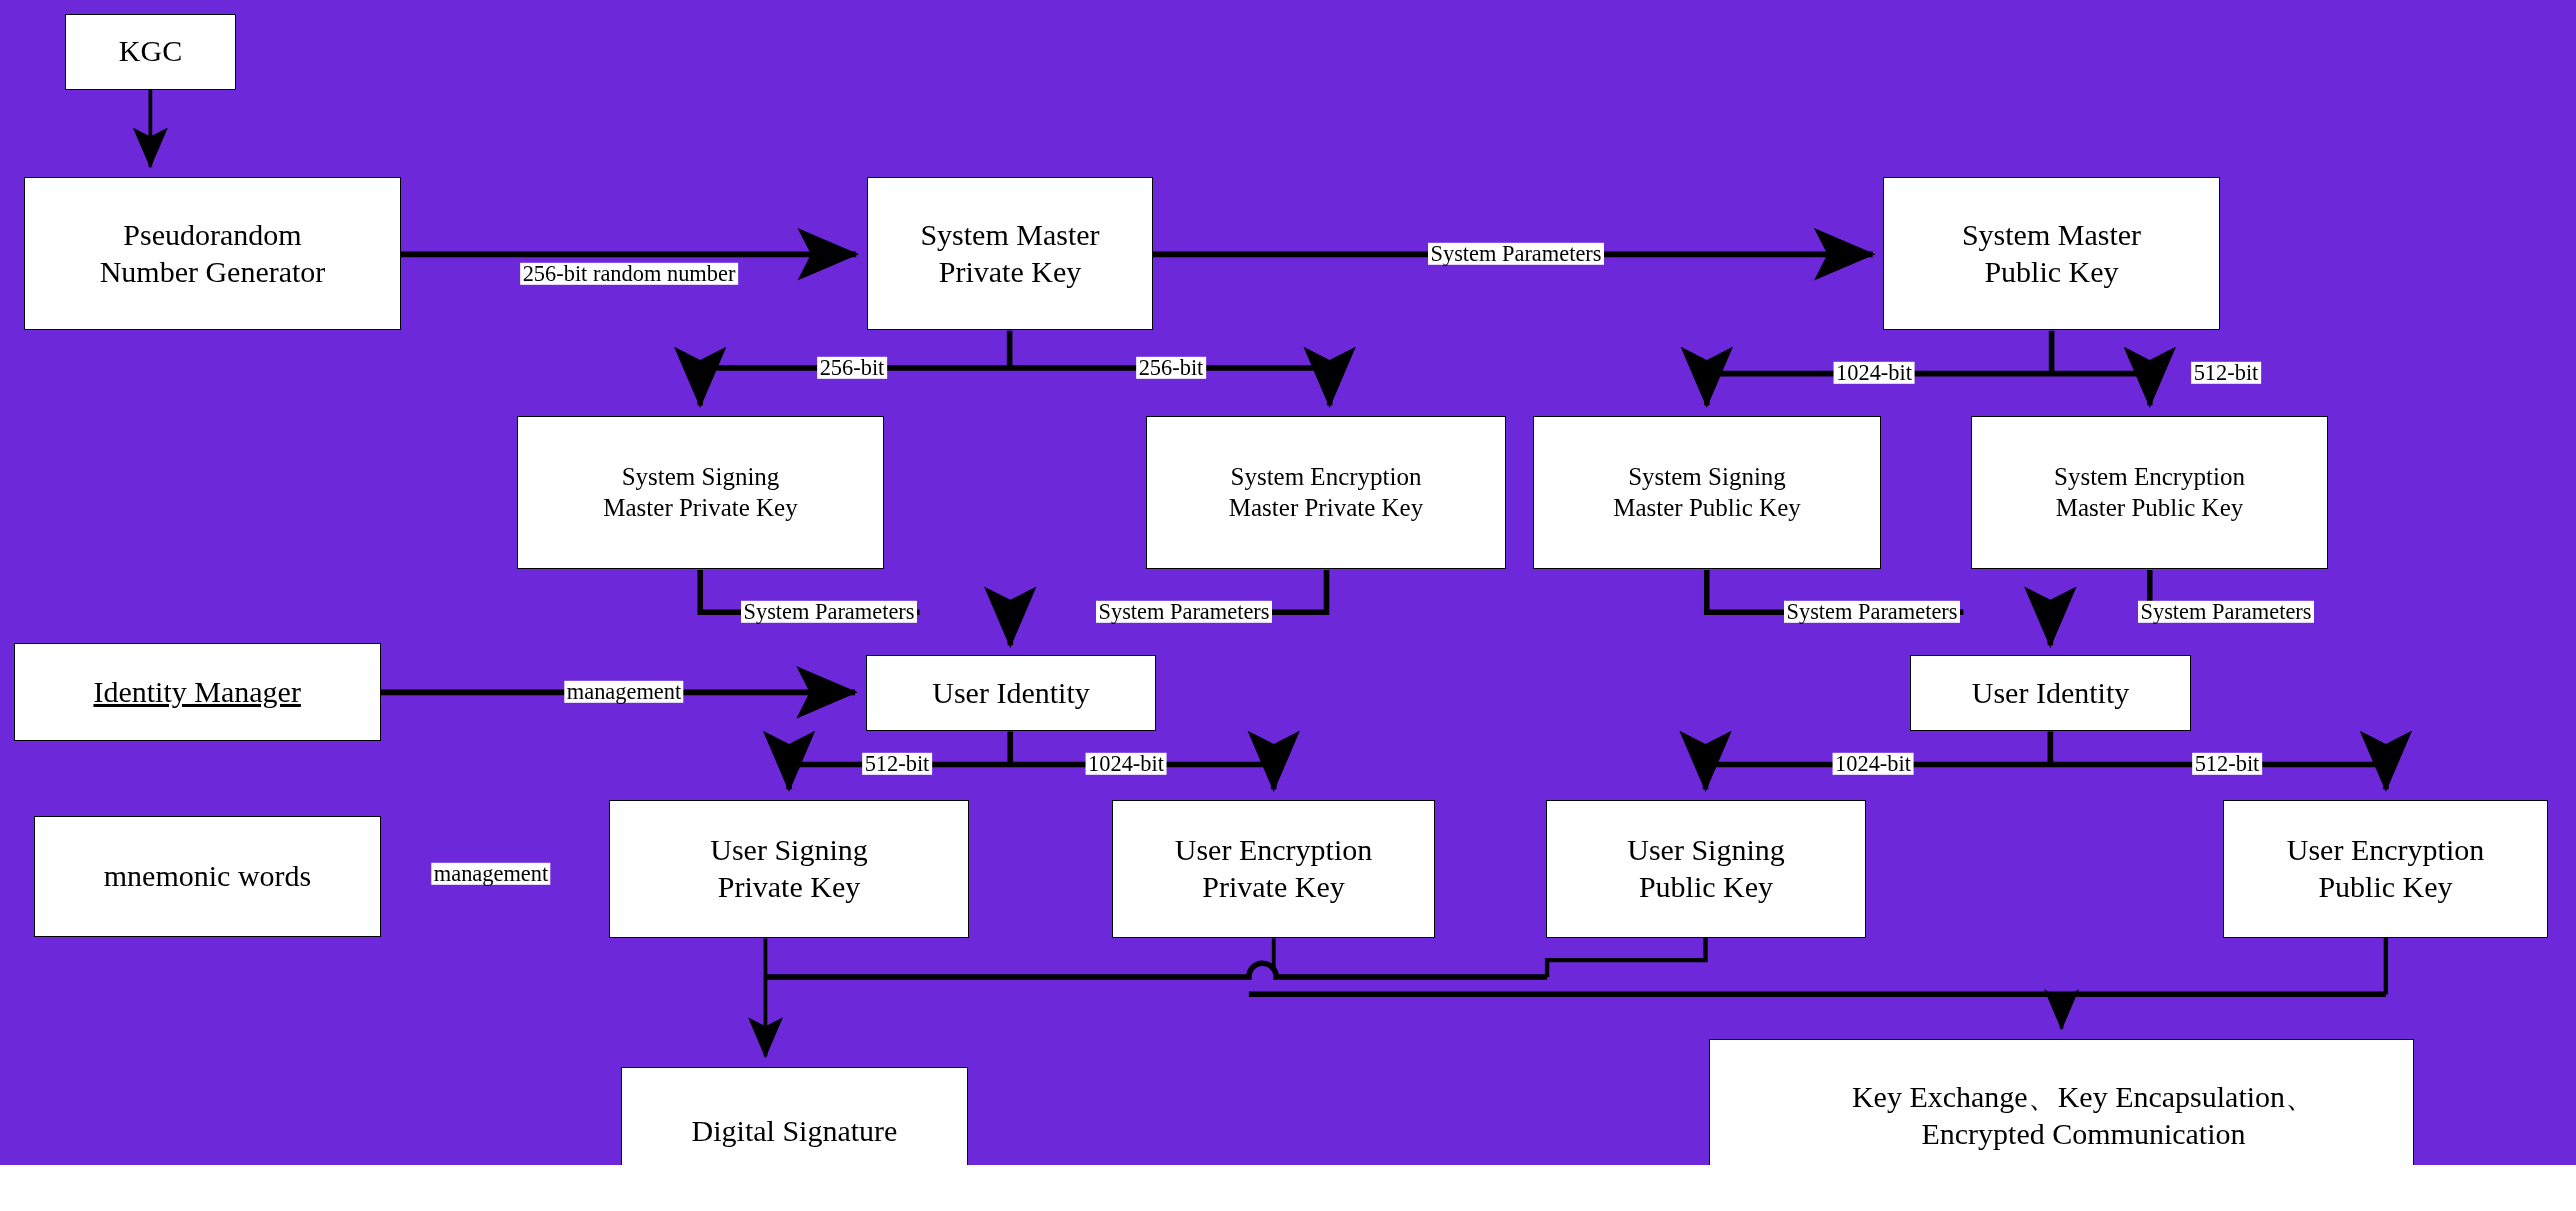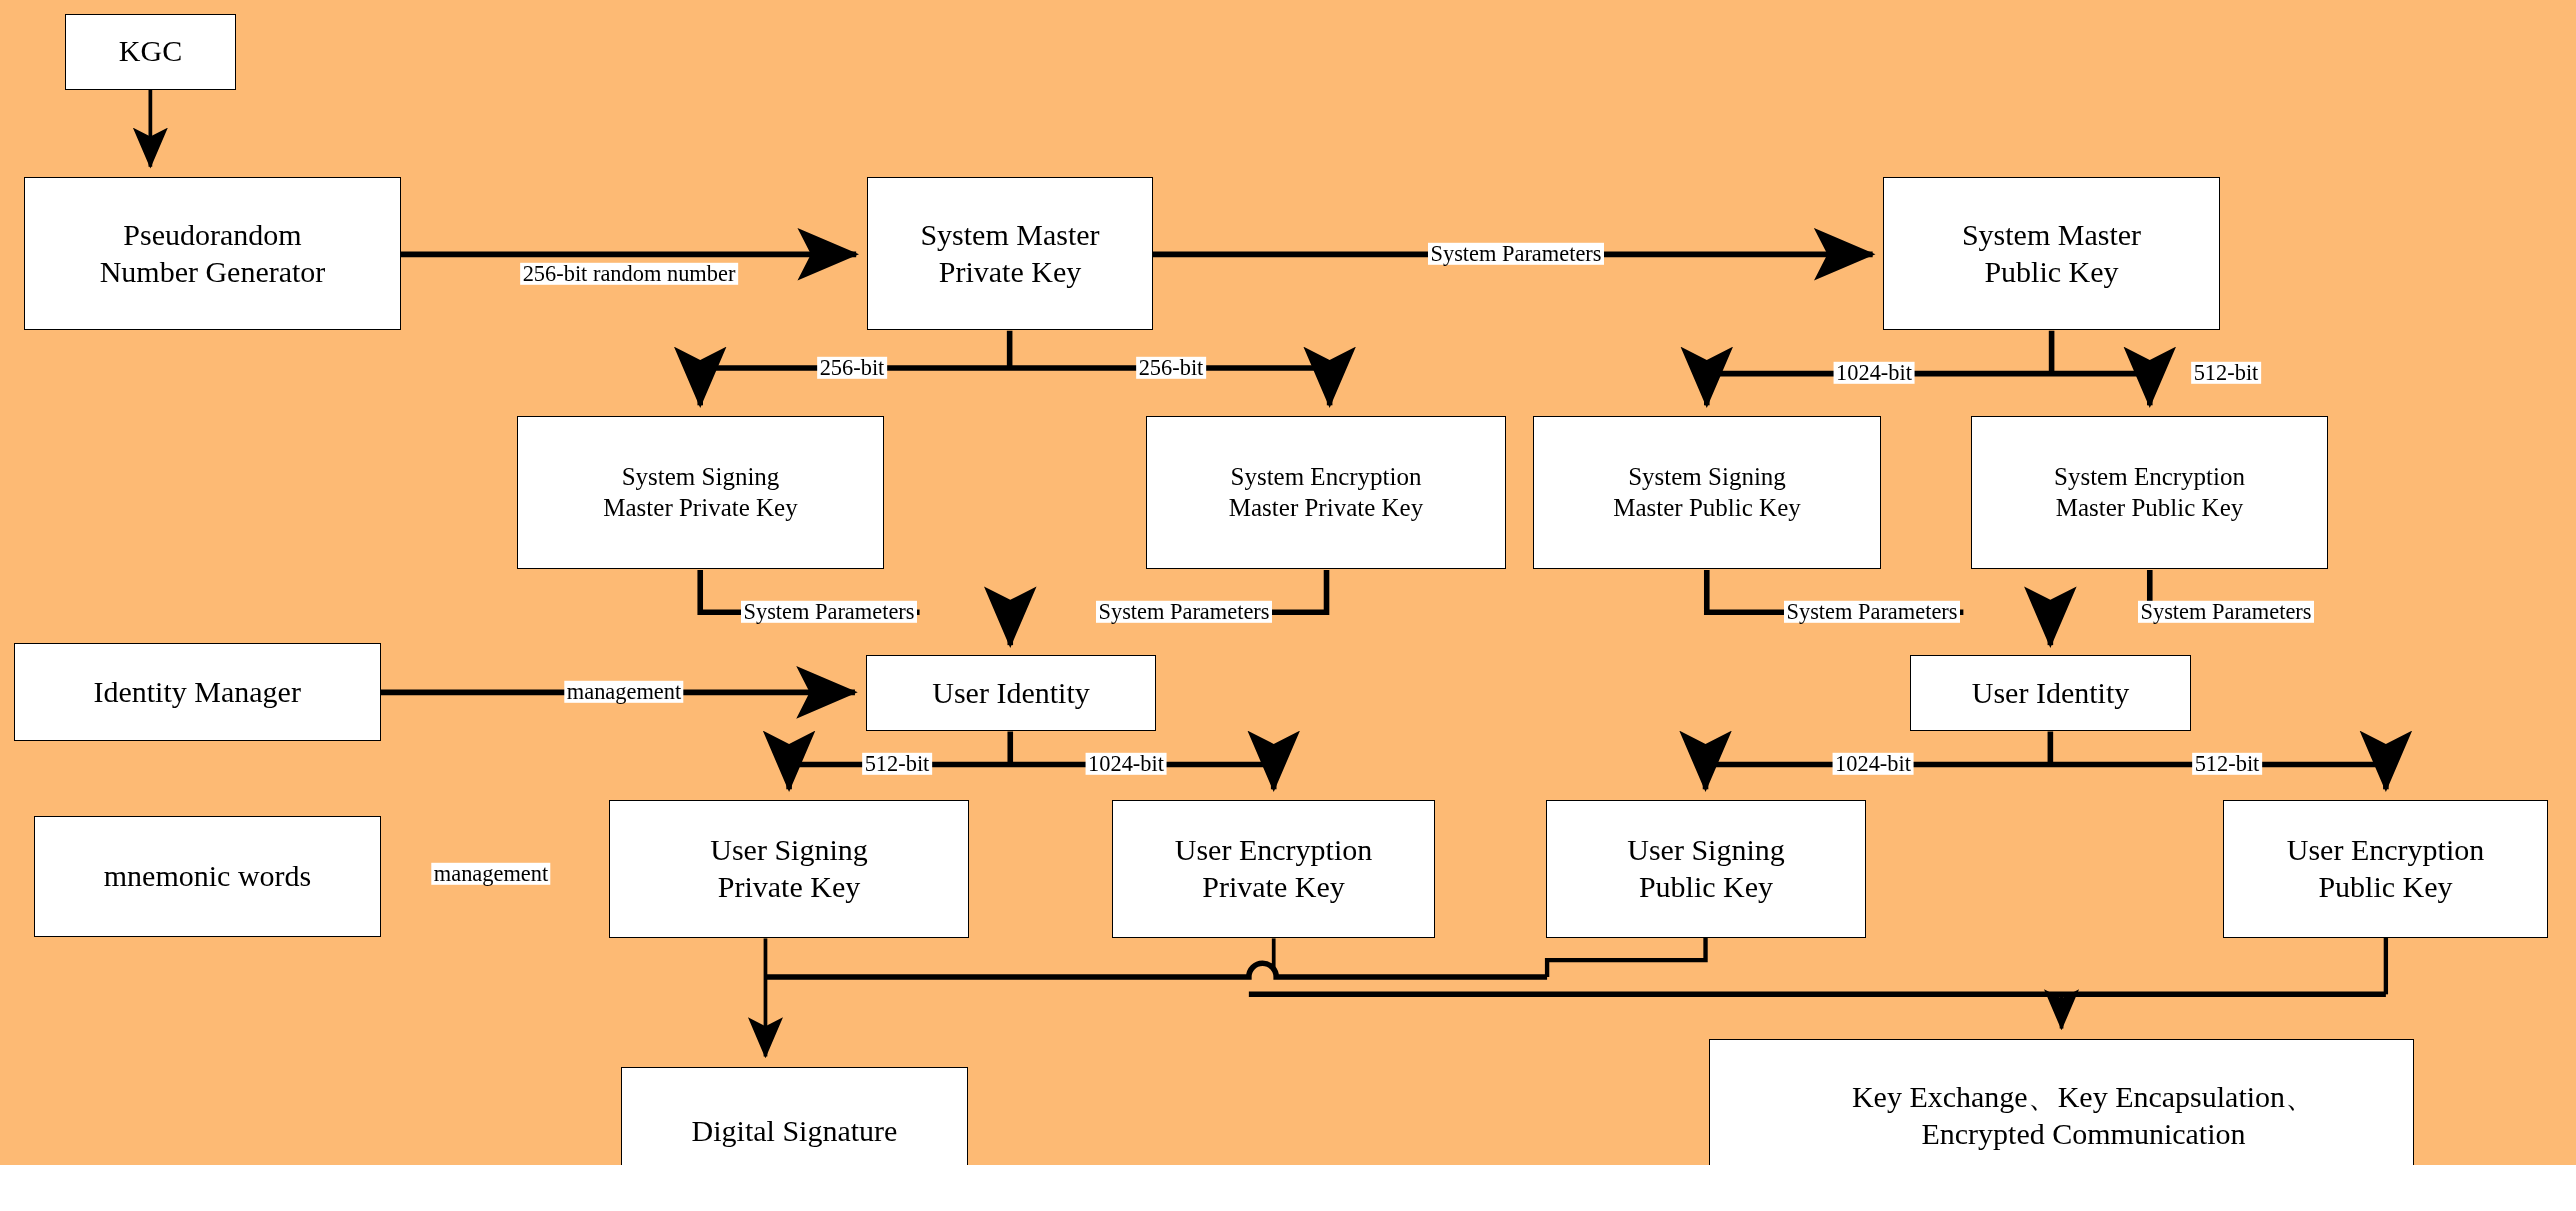--- a/index.html
+++ b/index.html
@@ -1,16 +1,16 @@
 <!DOCTYPE html>
 <html style="font-size:10px"><head>
 <meta charset="utf-8">
 <style>
   html,body{margin:0;padding:0;background:#ffffff;}
-  #stage{position:relative;width:2576px;height:1165px;background:#fdba74;
+  #stage{position:relative;width:2576px;height:1165px;background:#6d28d9;
          font-family:"Liberation Serif","DejaVu Serif",serif;}
   svg#wires{position:absolute;left:0;top:0;width:2576px;height:1212px;}
   .node{position:absolute;box-sizing:border-box;border:1.9px solid #000;background:#fff;
         display:flex;align-items:center;justify-content:center;text-align:center;
         font-family:"Liberation Serif","DejaVu Serif",serif;color:#000;line-height:1.22;}
   .node span{display:block;padding:0 3.7px;}
   .f48{font-size:30px;}
   .f46{font-size:25px;}
   .elabel{position:absolute;background:#fff;color:#000;
           font-family:"Liberation Serif","DejaVu Serif",serif;font-size:22.4px;
@@ -91,21 +91,21 @@
       </div>
       <div class="node f46" style="left: 1146px; top: 416px; width: 360px; height: 153px;">
         <span>System Encryption<br>Master Private Key</span>
       </div>
       <div class="node f46" style="left: 1533px; top: 416px; width: 348px; height: 153px;">
         <span>System Signing<br>Master Public Key</span>
       </div>
       <div class="node f46" style="left: 1971px; top: 416px; width: 357px; height: 153px;">
         <span>System Encryption<br>Master Public Key</span>
       </div>
-      <div class="node f48" style="left: 13.7px; top: 643px; width: 367px; height: 98px;">
+      <div class="node f48" style="left: 13.7px; top: 643px; width: 367px; height: 98px; text-decoration: underline;">
         <span>Identity Manager</span>
       </div>
       <div class="node f48" style="left: 866px; top: 655px; width: 290px; height: 76px;">
         <span>User Identity</span>
       </div>
       <div class="node f48" style="left: 1910px; top: 655px; width: 281px; height: 76px;">
         <span>User Identity</span>
       </div>
       <div class="node f48" style="left: 34px; top: 816px; width: 347px; height: 121px;">
         <span>mnemonic words</span>

